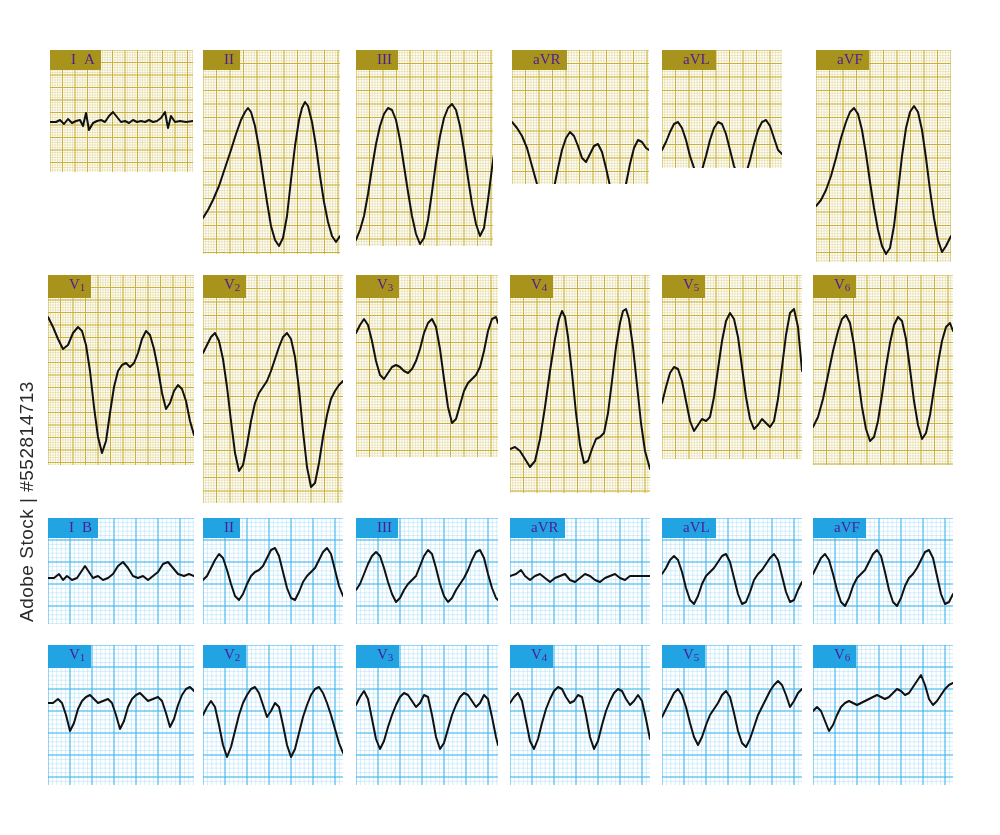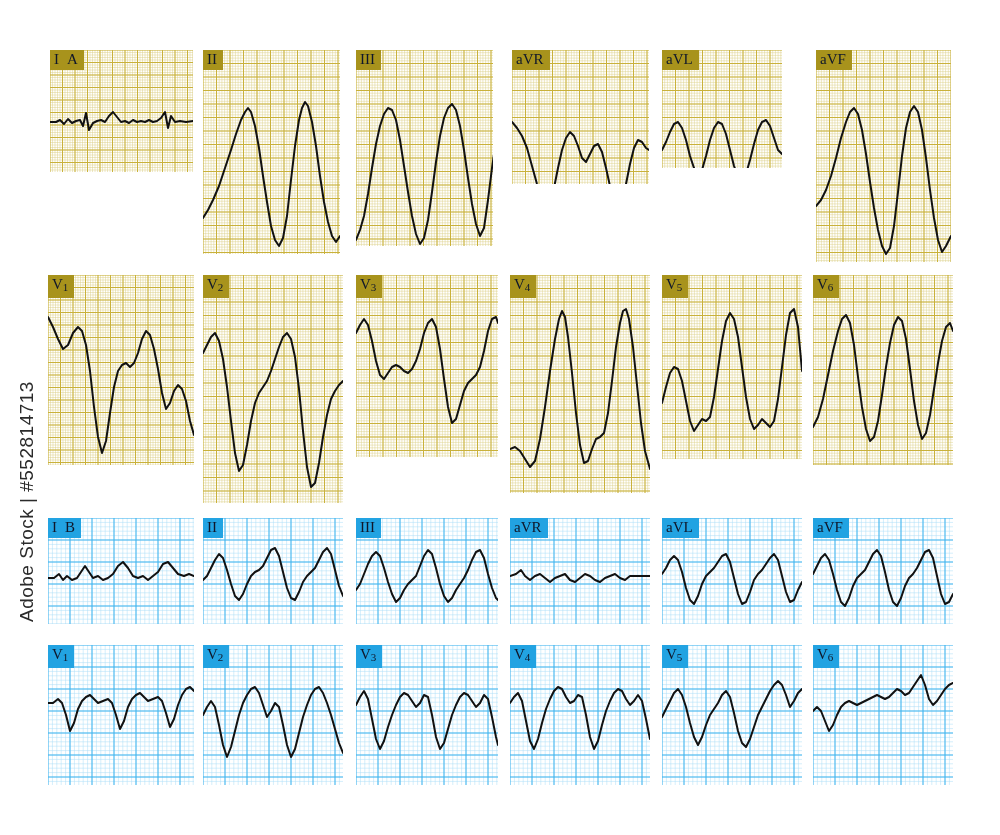--- a/index.html
+++ b/index.html
@@ -50,24 +50,24 @@
     inset: 0;
   }
   .ecg-panel .trace {
     position: absolute;
     inset: 0;
   }
   .lead-label {
     position: absolute;
     left: 0;
     top: 0;
-    padding: 1px 6px 2px 4px;
+    padding: 1px 6px 2px 21px;
     font-size: 15px;
     line-height: 17px;
-    color: #0f172a;
+    color: #4c1d95;
     font-family: "Liberation Serif", serif;
     z-index: 3;
     white-space: nowrap;
   }
   .lead-label .sub {
     font-size: 11px;
     vertical-align: -2px;
   }
   .lead-label .grp {
     margin-left: 8px;

